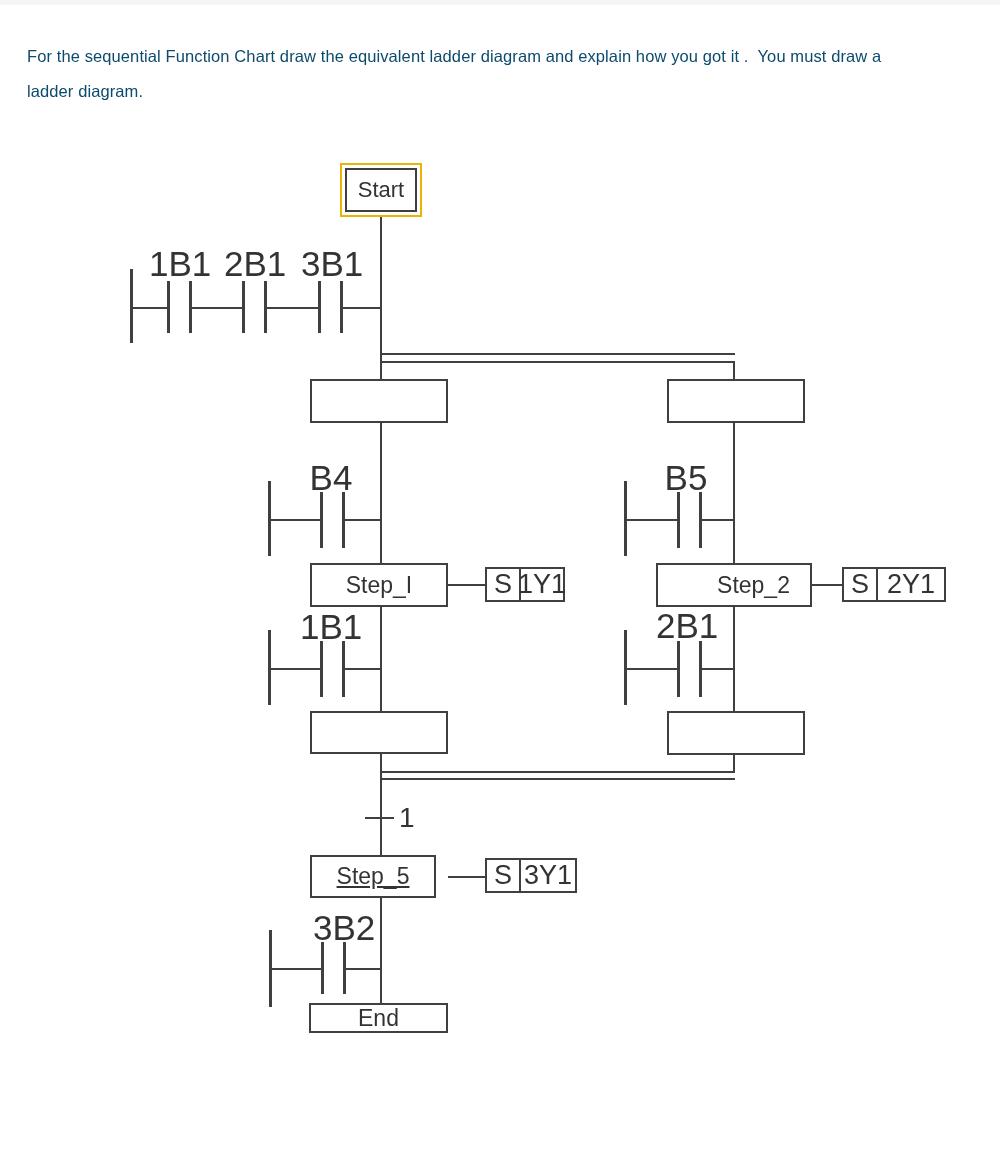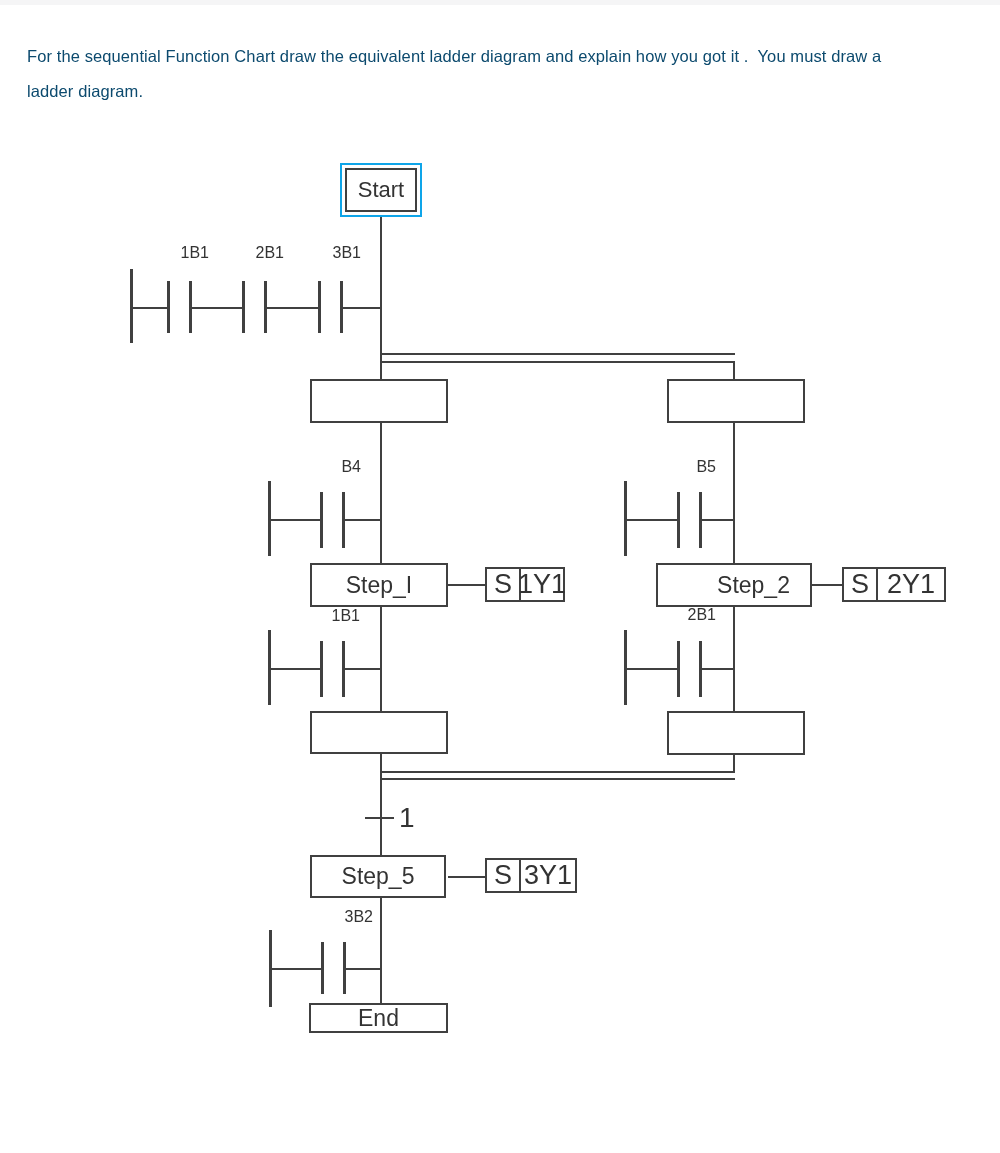--- a/index.html
+++ b/index.html
@@ -14,35 +14,35 @@
   svg.lines{position:absolute;left:0;top:0;}
   svg.lines path{stroke:#404040;fill:none;}
   .wire{stroke-width:2px;}
   .bar{stroke-width:3px;}
   .box{
     position:absolute;box-sizing:border-box;border:2px solid #404040;background:#ffffff;
     display:flex;align-items:center;justify-content:center;
     color:#333333;font-size:23px;line-height:1;
   }
   .start-outer{
-    position:absolute;box-sizing:border-box;border:2px solid #0ea5e9;background:#ffffff;padding:3px;
+    position:absolute;box-sizing:border-box;border:2px solid #eab308;background:#ffffff;padding:3px;
   }
   .start-inner{
     box-sizing:border-box;border:2px solid #404040;width:100%;height:100%;
     display:flex;align-items:center;justify-content:center;color:#333333;font-size:22px;line-height:1;
   }
   .action{position:absolute;display:flex;}
   .action .cell{
     box-sizing:border-box;border:2px solid #404040;background:#ffffff;height:35px;
     display:flex;align-items:center;justify-content:center;
     color:#333333;font-size:27px;line-height:1;
   }
   .action .cell.val{margin-left:-2px;}
   .lbl{
-    position:absolute;color:#333333;font-size:16px;line-height:1.15;text-align:right;
+    position:absolute;color:#333333;font-size:35px;line-height:1.15;text-align:center;
   }
   .lbl.small{font-size:28px;text-align:left;}
 </style>
 </head>
 <body>
 
 <div class="page">
   <div class="topbar"></div>
 
   <div class="prompt l1">For the sequential Function Chart draw the equivalent ladder diagram and explain how you got it .  You must draw a</div>
@@ -133,21 +133,21 @@
     </div>
 
     <div class="lbl" style="left:300px;top:607px;width:60px;">1B1</div>
     <div class="lbl" style="left:656px;top:606px;width:60px;">2B1</div>
 
     <div class="box" style="left:310px;top:711px;width:138px;height:43px;"></div>
     <div class="box" style="left:667px;top:711px;width:138px;height:44px;"></div>
 
     <div class="lbl small" style="left:399px;top:802px;width:24px;">1</div>
 
-    <div class="box" style="left:310px;top:855px;width:136px;height:43px;">
+    <div class="box" style="left:310px;top:855px;width:126px;height:43px;text-decoration:underline;">
       <span>Step_5</span>
     </div>
     <div class="action" style="left:485px;top:858px;">
       <div class="cell" style="width:36px;">S</div>
       <div class="cell val" style="width:58px;">3Y1</div>
     </div>
 
     <div class="lbl" style="left:313px;top:908px;width:60px;">3B2</div>
 
     <div class="box" style="left:309px;top:1003px;width:139px;height:30px;">

